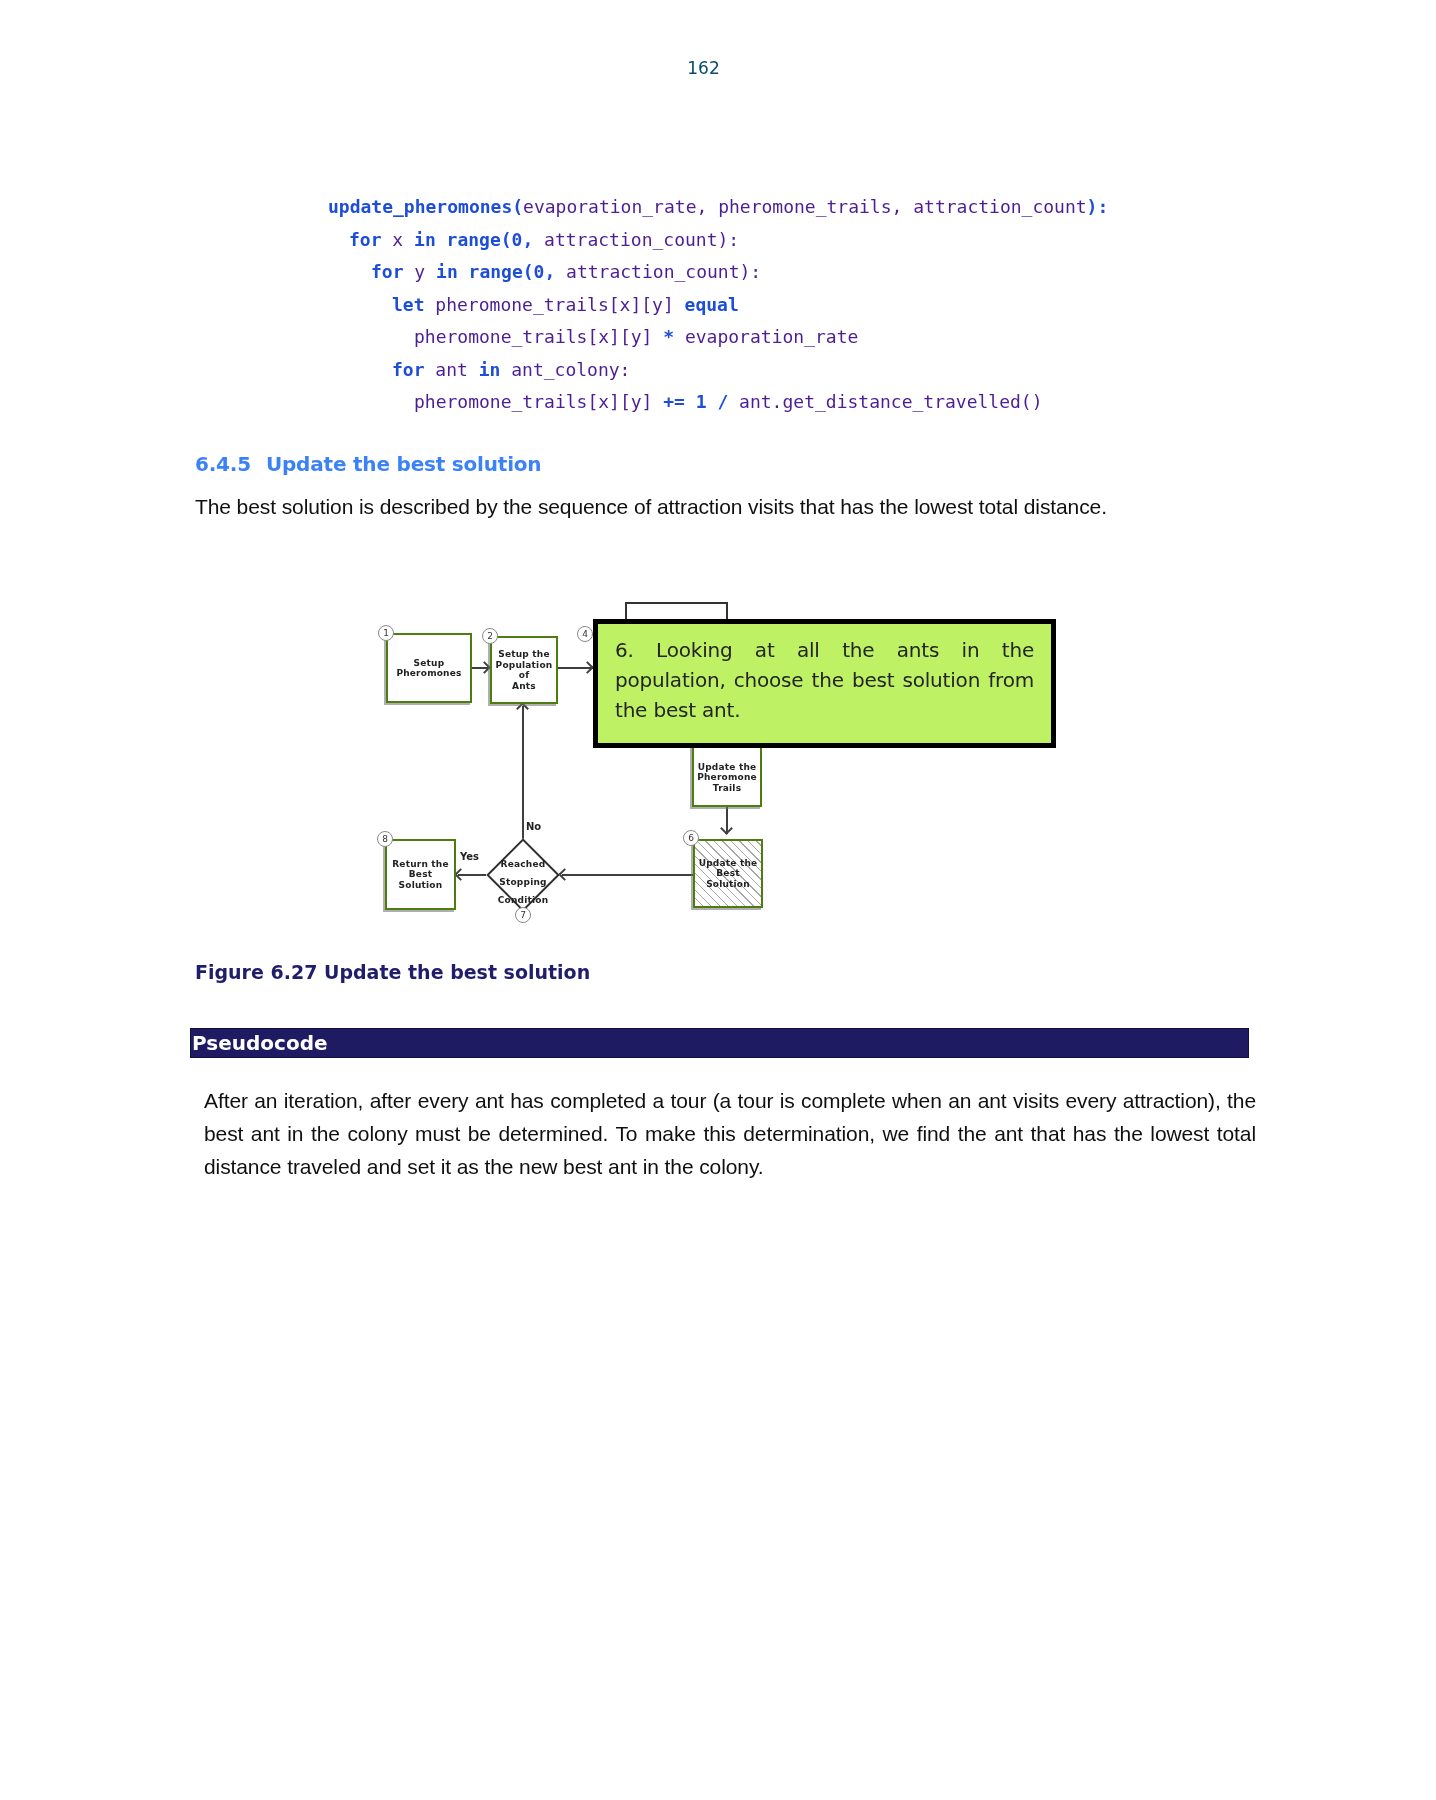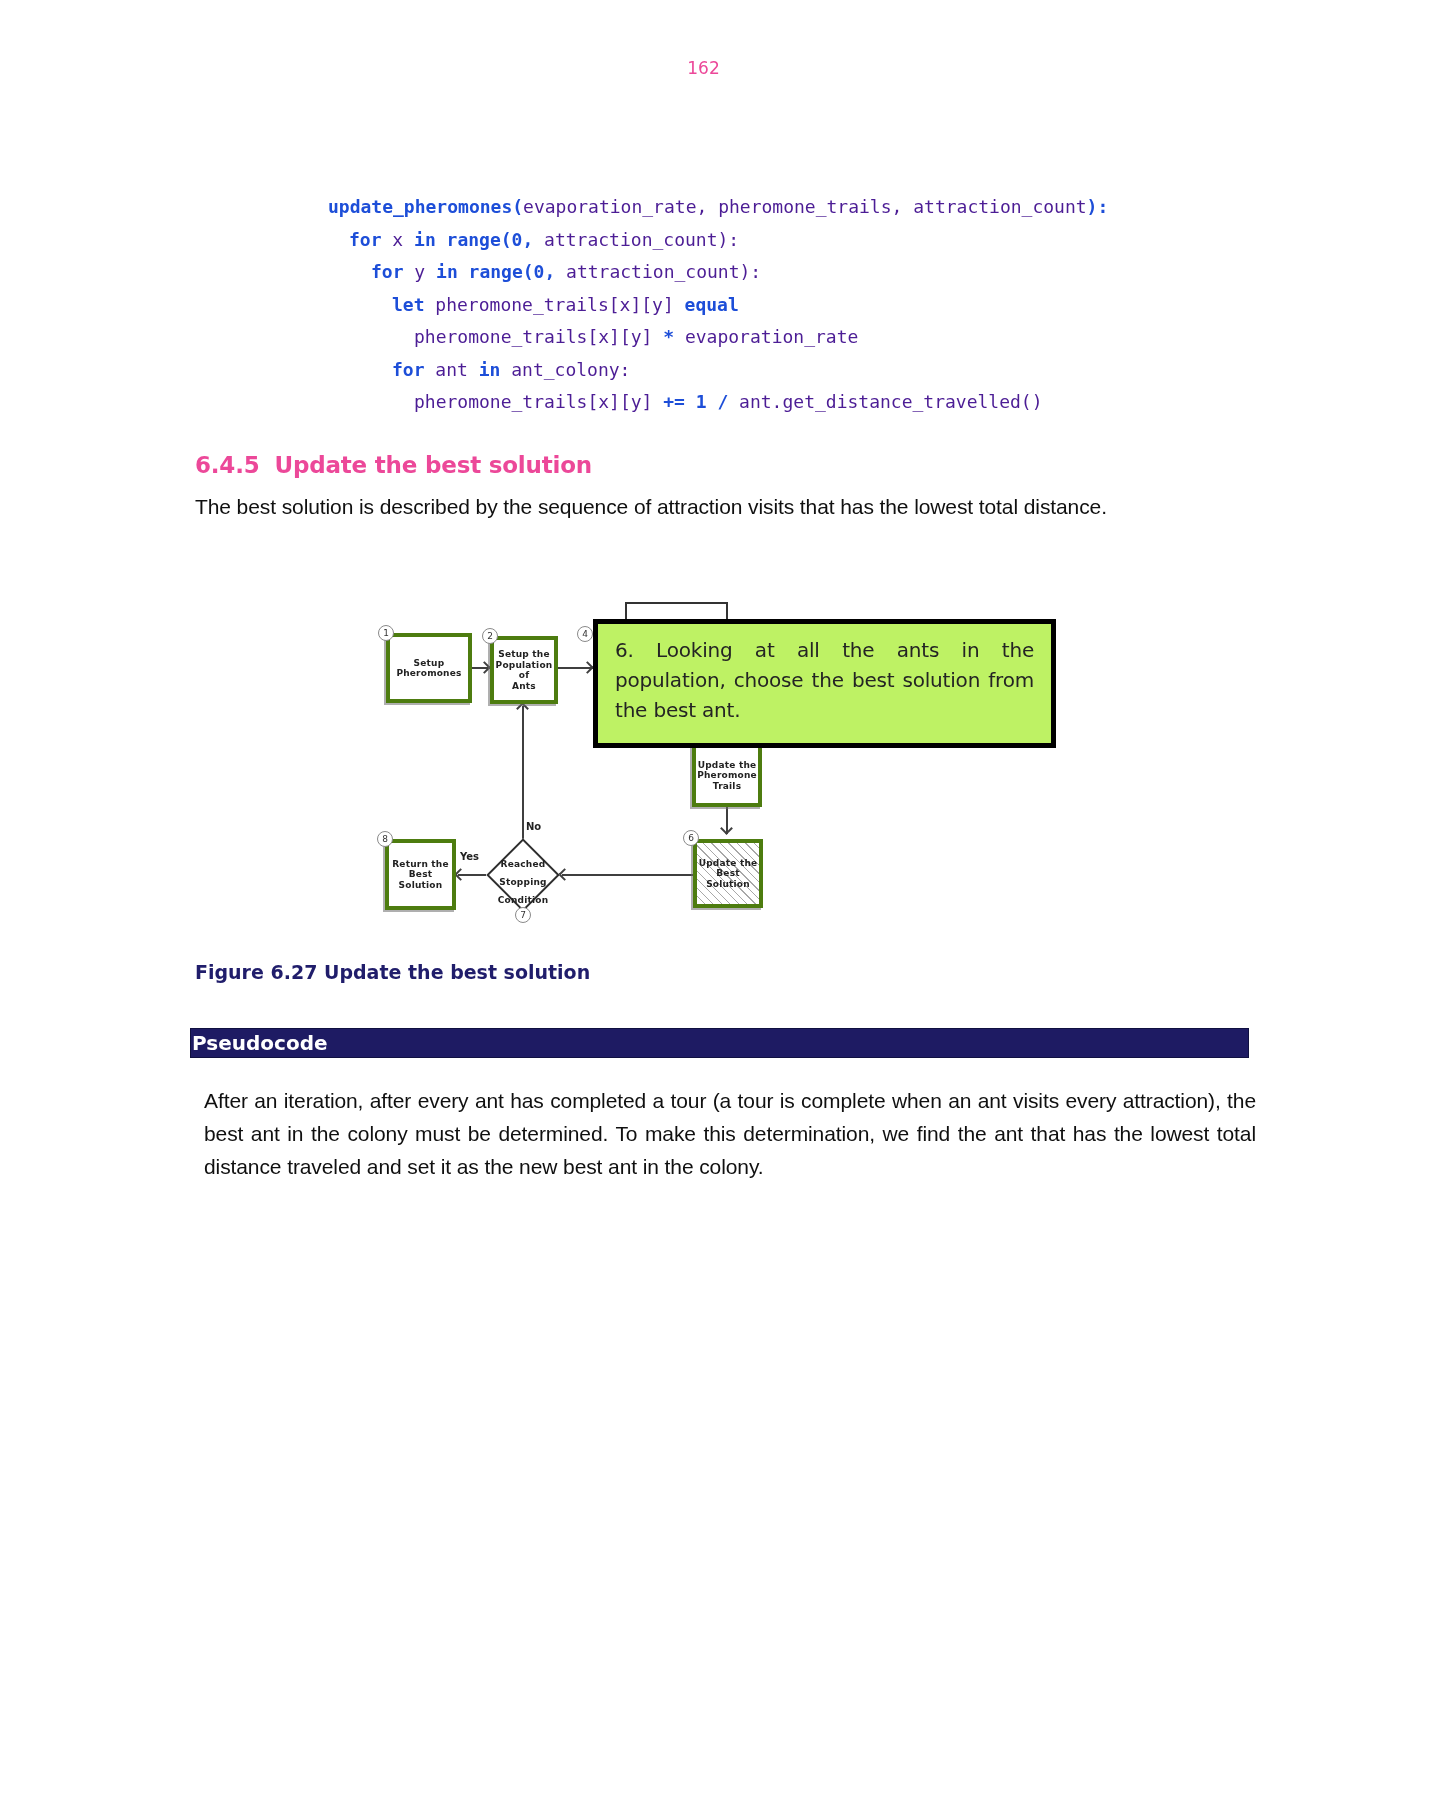--- a/index.html
+++ b/index.html
@@ -1,45 +1,45 @@
 <!DOCTYPE html>
 <html><head>
 <meta charset="utf-8">
 <style>
   html,body{margin:0;padding:0;background:#ffffff;}
   .page{position:relative;width:1436px;height:1800px;background:#ffffff;overflow:hidden;
         font-family:"Liberation Sans",sans-serif;color:#111;}
   .abs{position:absolute;}
 
   
-  .pagenum{left:0;top:58px;width:1407px;text-align:center;font-size:17px;color:#ec4899;
+  .pagenum{left:0;top:58px;width:1407px;text-align:center;font-size:17px;color:#0c4a6e;
            font-family:"DejaVu Sans",sans-serif;}
 
   
   .code-line{position:absolute;font-family:"DejaVu Sans Mono",monospace;font-size:18px;
              white-space:pre;line-height:24px;}
   .kw{color:#1d4ed8;font-weight:bold;}
   .id{color:#4c1d95;font-weight:normal;}
 
   
   .h-section{left:195px;top:452px;font-family:"DejaVu Sans",sans-serif;font-weight:bold;
-             font-size:23px;color:#ec4899;letter-spacing:-0.2px;}
+             font-size:20px;color:#3b82f6;letter-spacing:-0.2px;}
   .h-section .num{margin-right:15px;}
   .para{position:absolute;font-size:21px;line-height:33px;text-align:justify;color:#101010;
         letter-spacing:-0.1px;}
   .caption{left:195px;top:961px;font-family:"DejaVu Sans",sans-serif;font-weight:bold;
            font-size:19px;color:#201d6b;}
   .banner{left:190px;top:1028px;width:1059px;height:30px;background:#1e1b63;
           border:1px solid #101040;box-sizing:border-box;}
   .banner span{display:block;padding-left:1px;font-family:"DejaVu Sans",sans-serif;
                font-weight:bold;font-size:20px;line-height:28px;color:#ffffff;}
 
   
   .fig{left:360px;top:595px;width:740px;height:345px;}
-  .fbox{position:absolute;background:#fff;border:4px solid #4d7c0f;box-sizing:border-box;
+  .fbox{position:absolute;background:#fff;border:2px solid #4d7c0f;box-sizing:border-box;
         box-shadow:-2px 2px 0 rgba(110,110,110,0.55);display:flex;align-items:center;
         justify-content:center;text-align:center;}
   .flabel{font-family:"DejaVu Sans",sans-serif;font-size:9px;line-height:10.5px;
           font-weight:bold;color:#222;white-space:pre-line;letter-spacing:0.2px;}
   .stepc{position:absolute;width:16px;height:16px;border:1px solid #8a8a8a;border-radius:50%;
          background:#fff;font-family:"DejaVu Sans",sans-serif;font-size:9px;line-height:15px;
          text-align:center;color:#333;box-sizing:border-box;}
   .hline{position:absolute;height:2px;background:#3f3f3f;}
   .vline{position:absolute;width:2px;background:#3f3f3f;}
   .ah{position:absolute;width:9px;height:9px;border-left:2px solid #3f3f3f;

